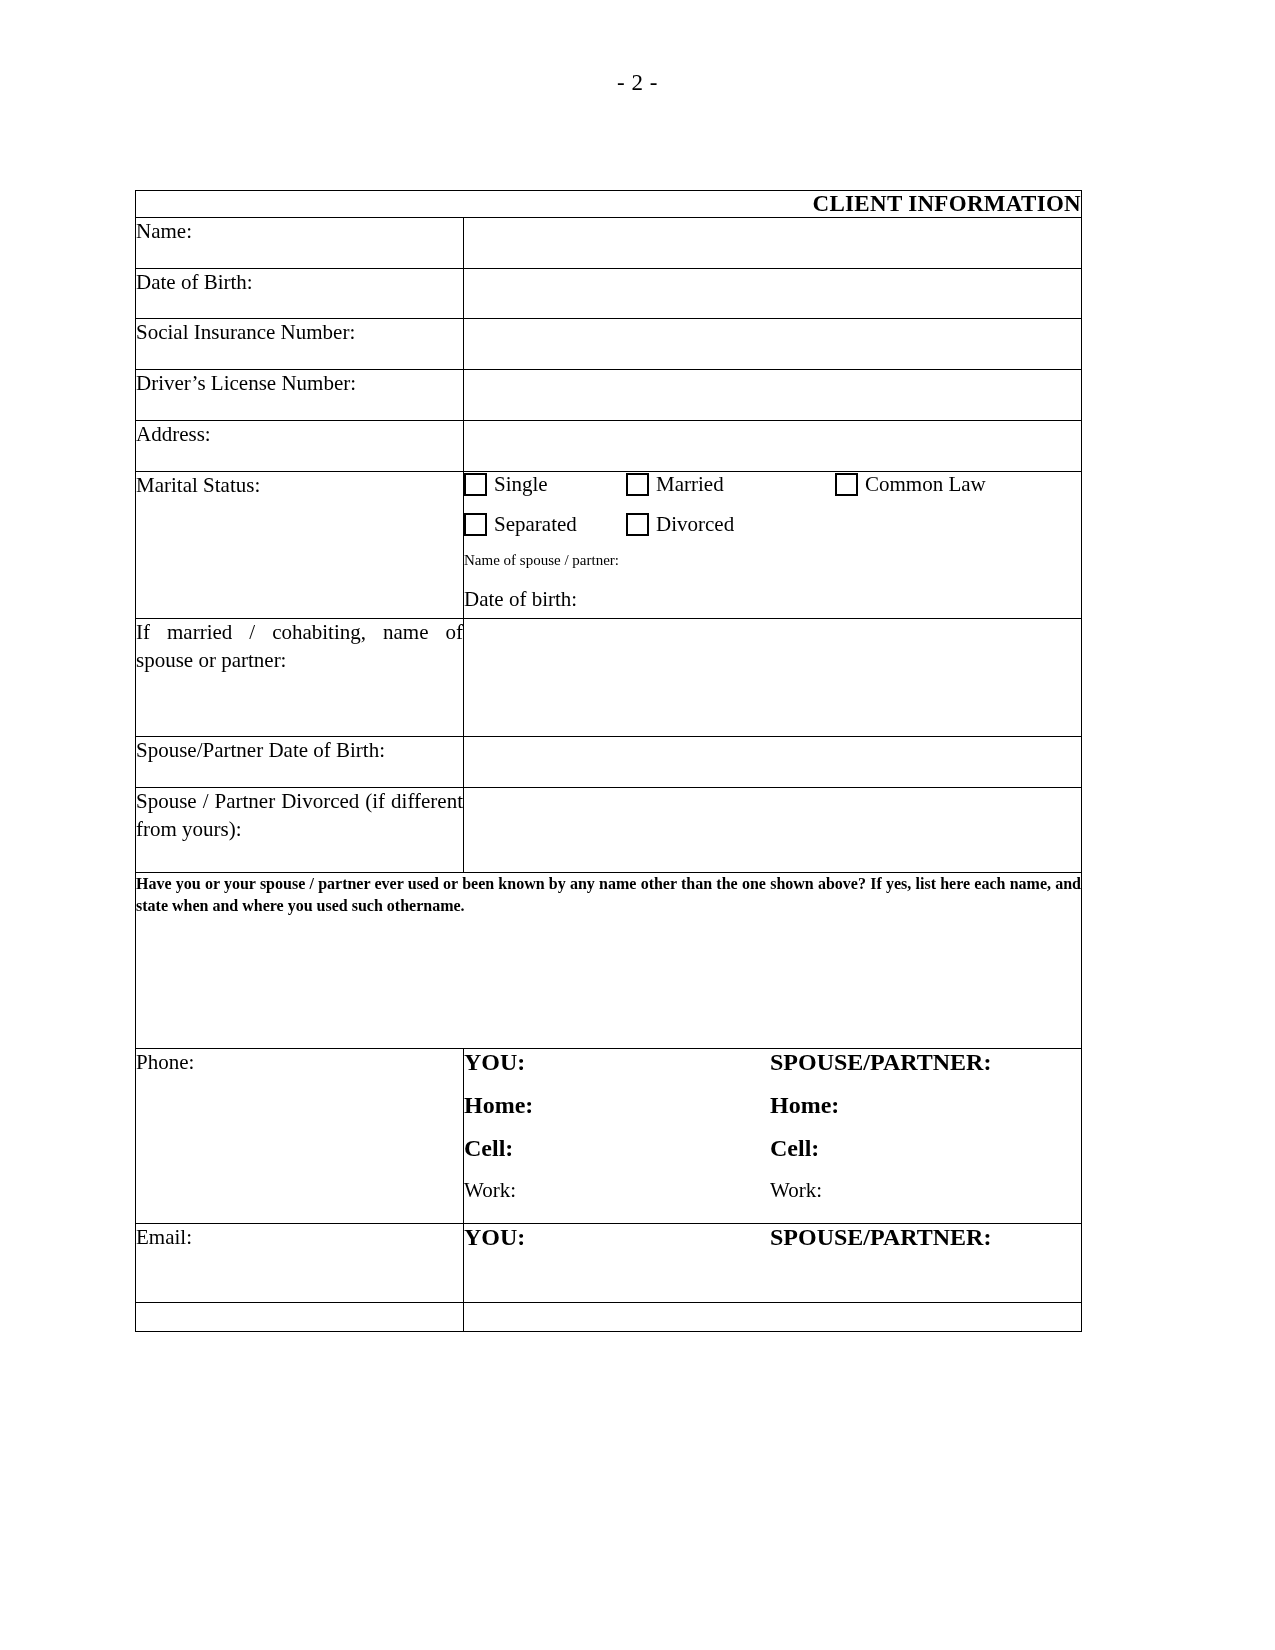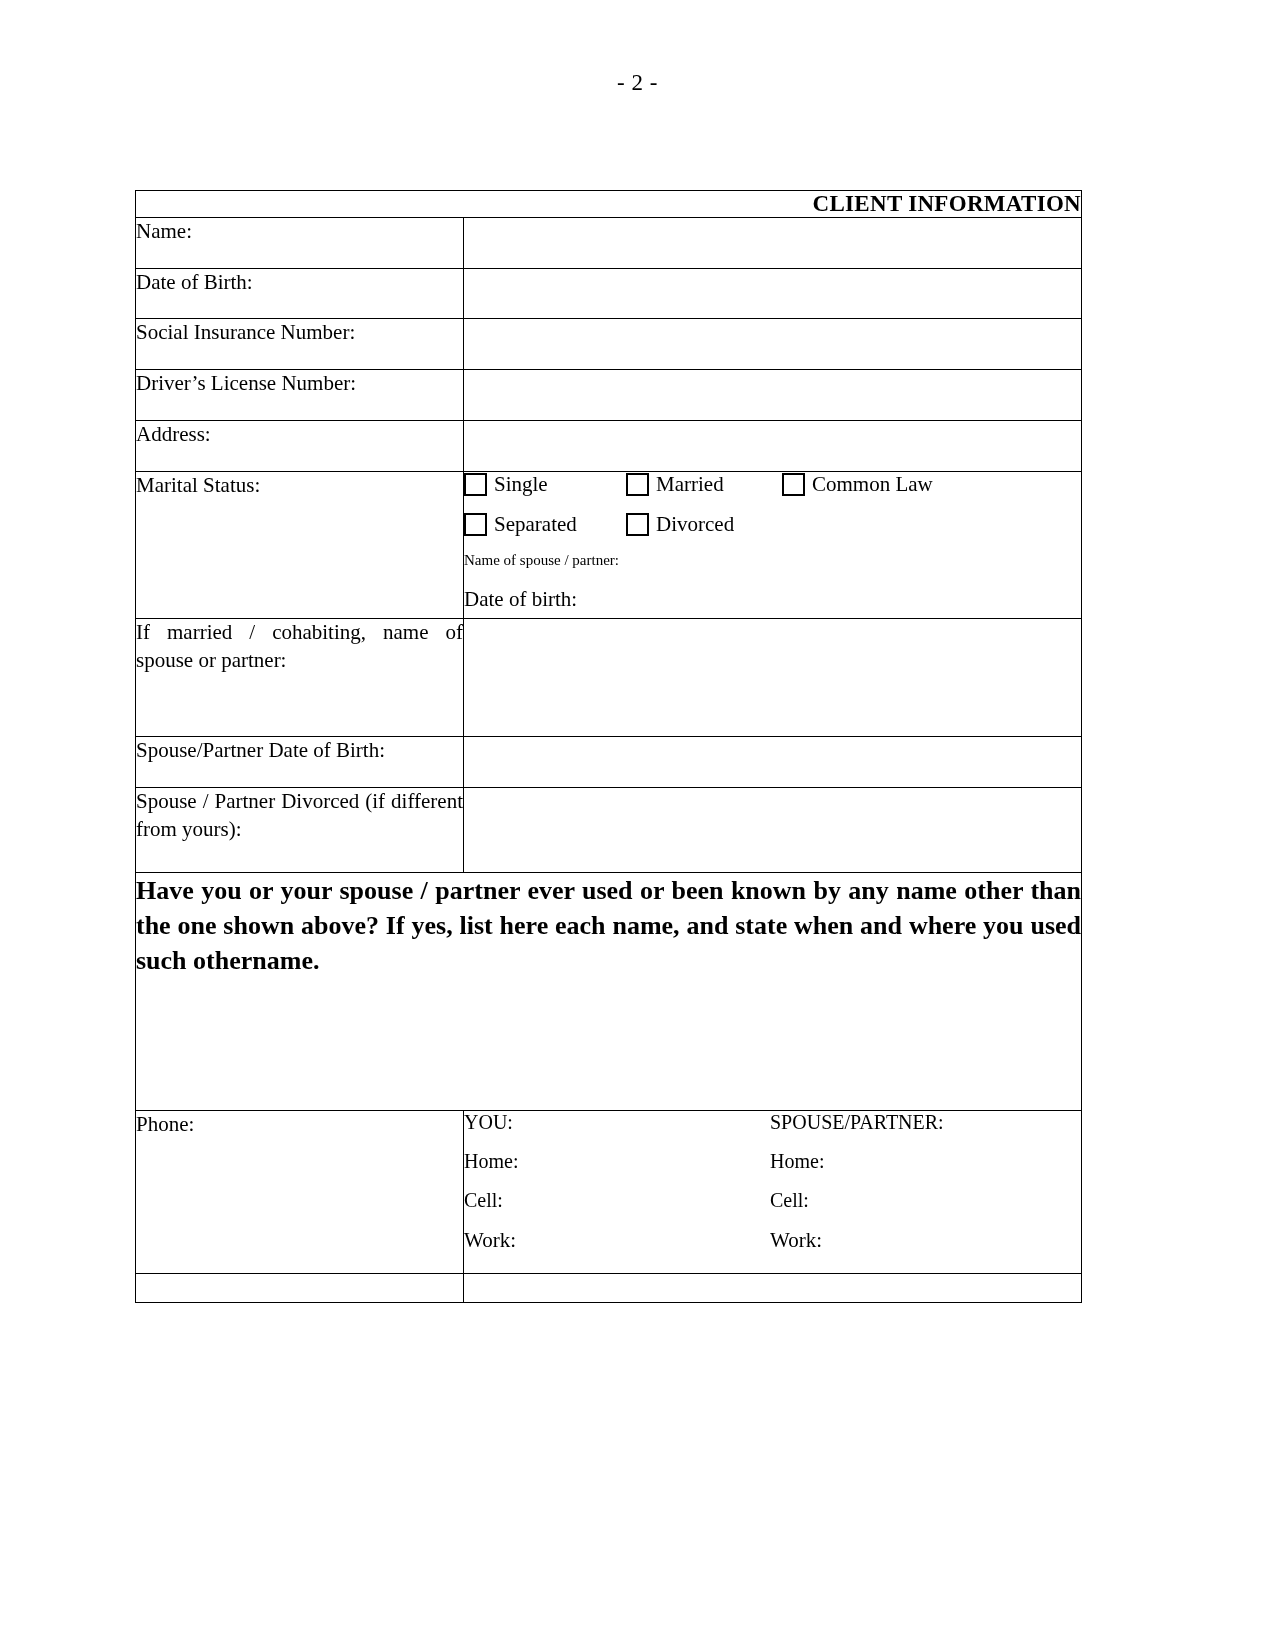--- a/index.html
+++ b/index.html
@@ -89,50 +89,51 @@
   .ms-opt .cb {
     display: inline-block;
     width: 19px;
     height: 19px;
     border: 2.2px solid #000;
     background: #fff;
     margin-right: 7px;
     flex: none;
   }
   .ms-w1 { width: 162px; }
-  .ms-w2 { width: 156px; }
+  .ms-w2 { width: 209px; }
   .ms-sub {
     font-size: 15px;
     margin-bottom: 18px;
   }
   .ms-sub-last {
     font-size: 21px;
     margin-bottom: 6px;
   }
 
   
   .two-col {
     display: flex;
   }
   .two-col .c1 { width: 306px; flex: none; }
   .two-col .c2 { flex: 1; }
   .pline {
-    font-size: 20px;
+    font-size: 24px;
     margin-bottom: 16px;
+    font-weight: bold;
   }
   .pline-last {
     font-size: 21px;
     margin-bottom: 20px;
   }
   .question-cell {
     padding: 11px 12px 12px 12px;
   }
   .qtext {
     font-weight: bold;
-    font-size: 26px;
+    font-size: 16px;
     line-height: 1.35;
     text-align: justify;
     text-align-last: left;
   }
   .spacer-60 { height: 62px; }
   .spacer-40 { height: 42px; }
   .spacer-28 { height: 28px; }
   .spacer-50 { height: 50px; }
 </style>
 </head>
@@ -293,20 +294,33 @@
             <div class="c1 pline">Cell:</div>
             <div class="c2 pline">Cell:</div>
           </div>
           <div class="two-col">
             <div class="c1 pline-last">Work:</div>
             <div class="c2 pline-last">Work:</div>
           </div>
         </td>
       </tr>
 
+      <tr>
+        <td class="cell-pad">
+          <div class="lbl">Email:</div>
+          <div class="spacer-50"></div>
+        </td>
+        <td class="cell-pad">
+          <div class="two-col">
+            <div class="c1 pline">YOU:</div>
+            <div class="c2 pline">SPOUSE/PARTNER:</div>
+          </div>
+          <div class="spacer-28"></div>
+        </td>
+      </tr>
 
       <tr>
         <td class="cell-pad">
           <div class="spacer-28"></div>
         </td>
         <td class="cell-pad">
           <div class="plain">&nbsp;</div>
         </td>
       </tr>
 

